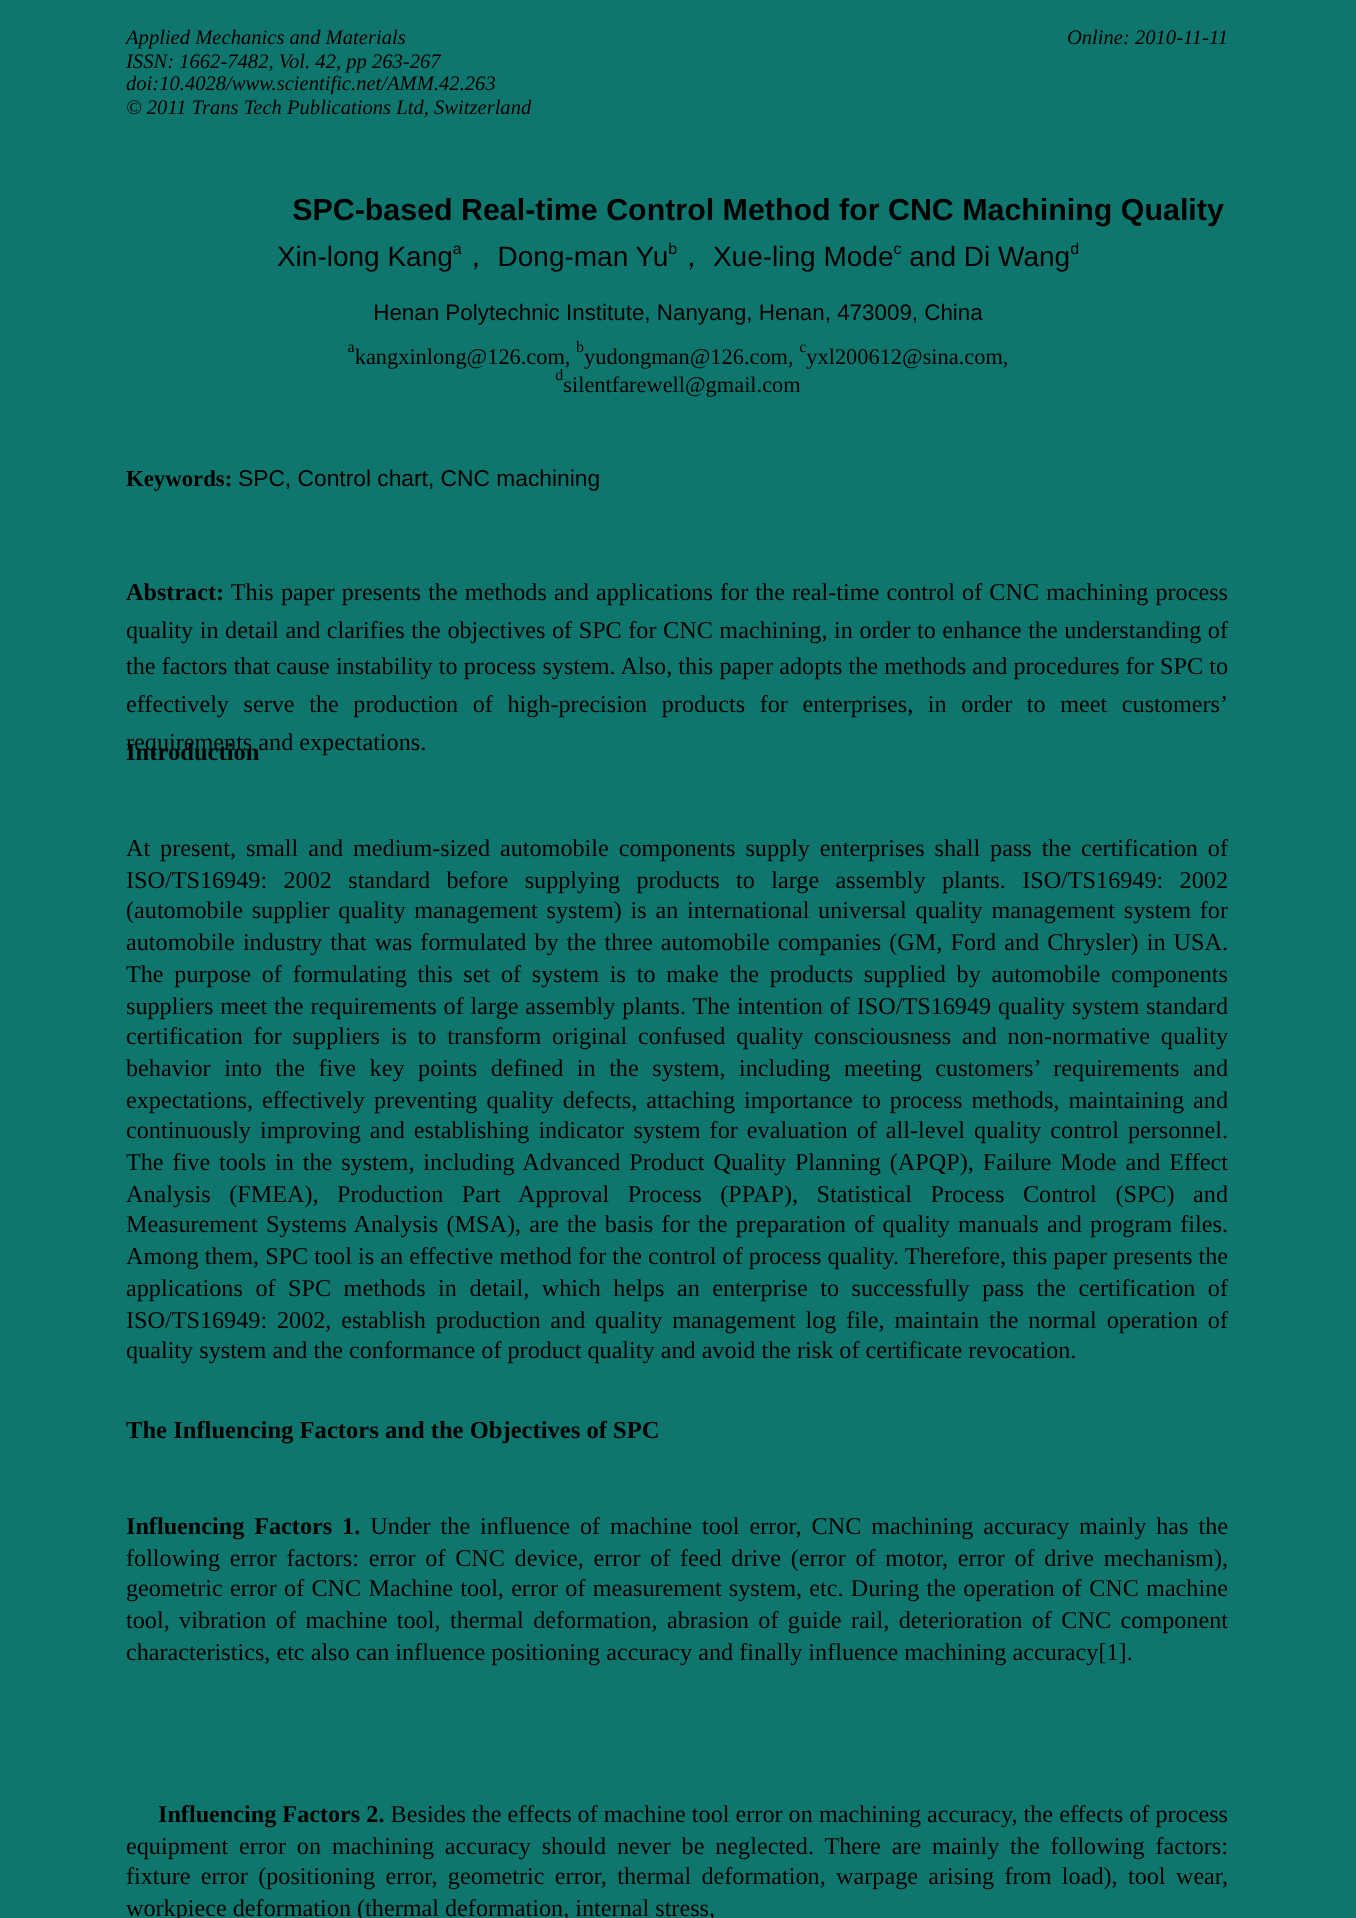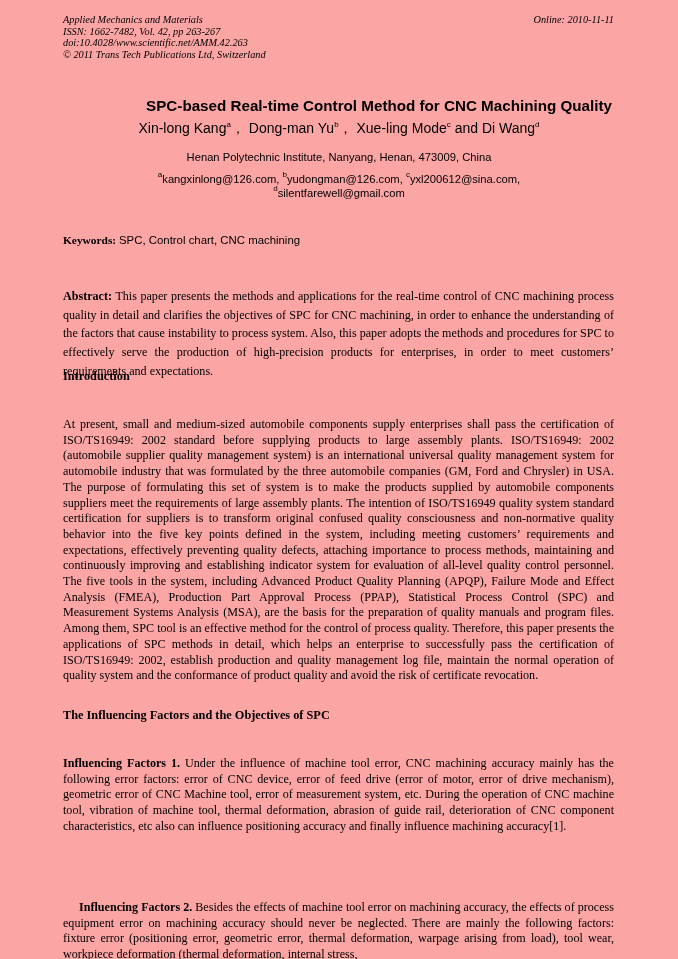--- a/index.html
+++ b/index.html
@@ -1,25 +1,25 @@
 <!DOCTYPE html>
 <html><head>
 <meta charset="utf-8">
 <style>
   html, body { margin: 0; padding: 0; background: #ffffff; }
   body { width: 678px; height: 959px; position: relative; overflow: hidden; color: #000; }
-  .page { position: absolute; left: 0; top: 0; width: 678px; height: 959px; background: #fca5a5; }
+  .page { position: absolute; left: 0; top: 0; width: 678px; height: 959px; background: #0f766e; }
   .header-left { position: absolute; left: 63px; top: 14px; font-family: "Liberation Serif", serif; font-style: italic; font-size: 10.3px; line-height: 11.5px; }
   .header-left div { white-space: nowrap; }
   .header-right { position: absolute; right: 64px; top: 14px; font-family: "Liberation Serif", serif; font-style: italic; font-size: 10.3px; line-height: 11.5px; margin-left: 20px; }
   .title { position: absolute; left: 0; width: 678px; top: 97px; text-align: center; font-family: "Liberation Sans", sans-serif; font-weight: bold; font-size: 15.2px; margin-left: 40px; }
   .authors { position: absolute; left: 0; width: 678px; top: 120px; text-align: center; font-family: "Liberation Sans", sans-serif; font-size: 14px; }
   .authors sup, .emails sup { font-size: 8px; vertical-align: 6px; line-height: 0; }
   .affil { position: absolute; left: 0; width: 678px; top: 151px; text-align: center; font-family: "Liberation Sans", sans-serif; font-size: 11.2px; }
-  .emails { position: absolute; left: 0; width: 678px; top: 172px; text-align: center; font-family: Liberation Sans, sans-serif; font-size: 11.2px; line-height: 14px; }
+  .emails { position: absolute; left: 0; width: 678px; top: 172px; text-align: center; font-family: Liberation Serif, serif; font-size: 11.2px; line-height: 14px; }
   .keywords { position: absolute; left: 63px; top: 222px; font-size: 11.4px; margin-top: 12px; }
   .keywords .kw-label { font-family: "Liberation Serif", serif; font-weight: bold; }
   .keywords .kw-val { font-family: "Liberation Sans", sans-serif; }
   .body-text { position: absolute; left: 63px; width: 551px; font-family: "Liberation Serif", serif; font-size: 12.1px; line-height: 15.7px; text-align: justify; margin-top: 28px; }
   .abstract { top: 259px; line-height: 18.7px; }
   .heading { position: absolute; left: 63px; font-family: "Liberation Serif", serif; font-weight: bold; font-size: 12.3px; }
   .h-intro { top: 369px; }
   .intro { top: 389px; }
   .h-factors { top: 708px; }
   .factors1 { top: 728px; }

